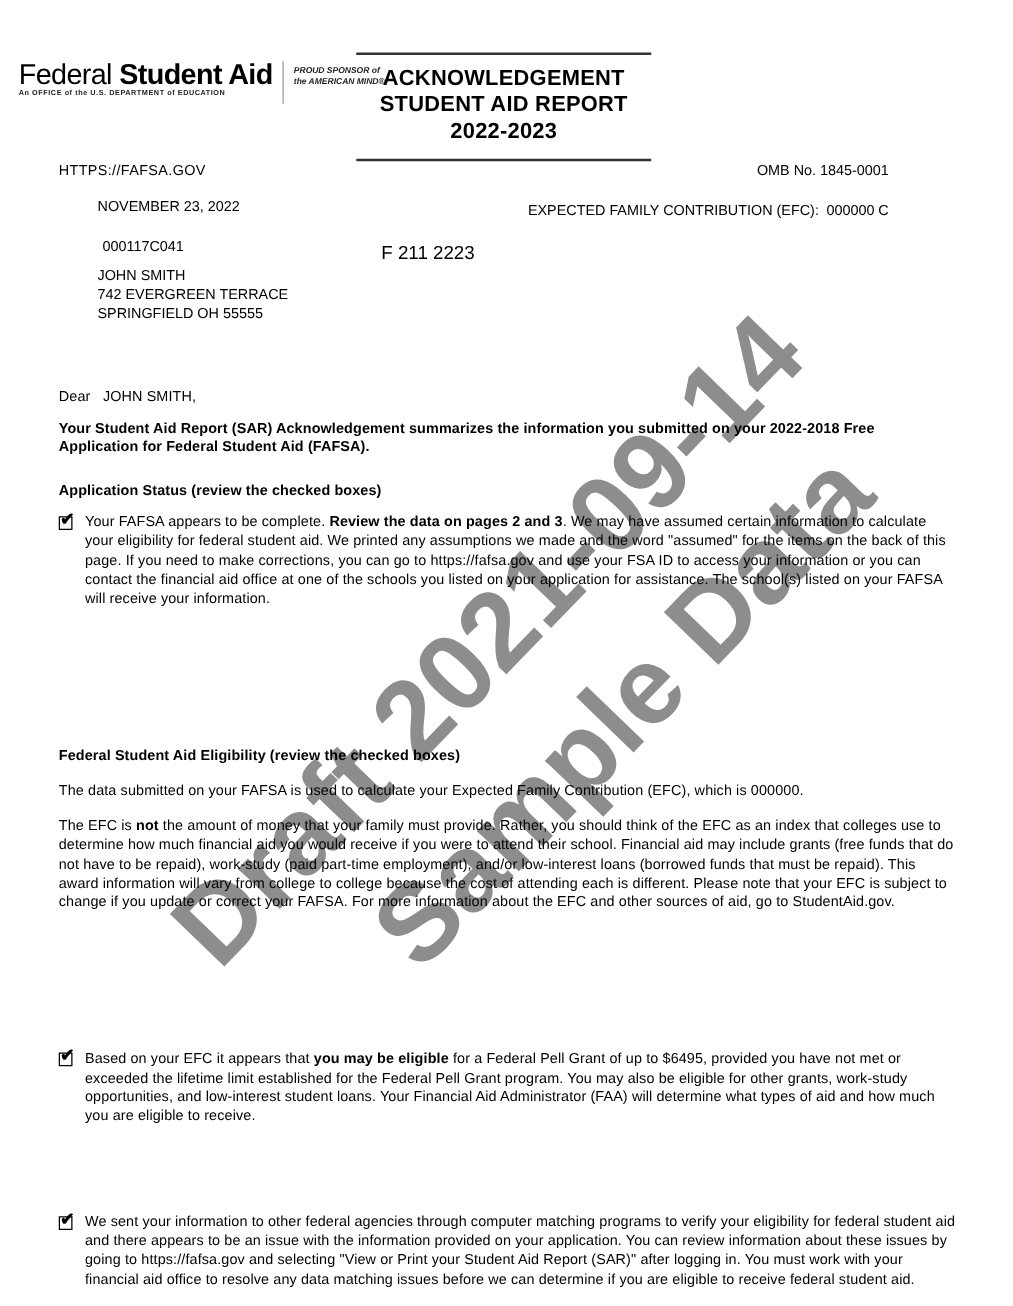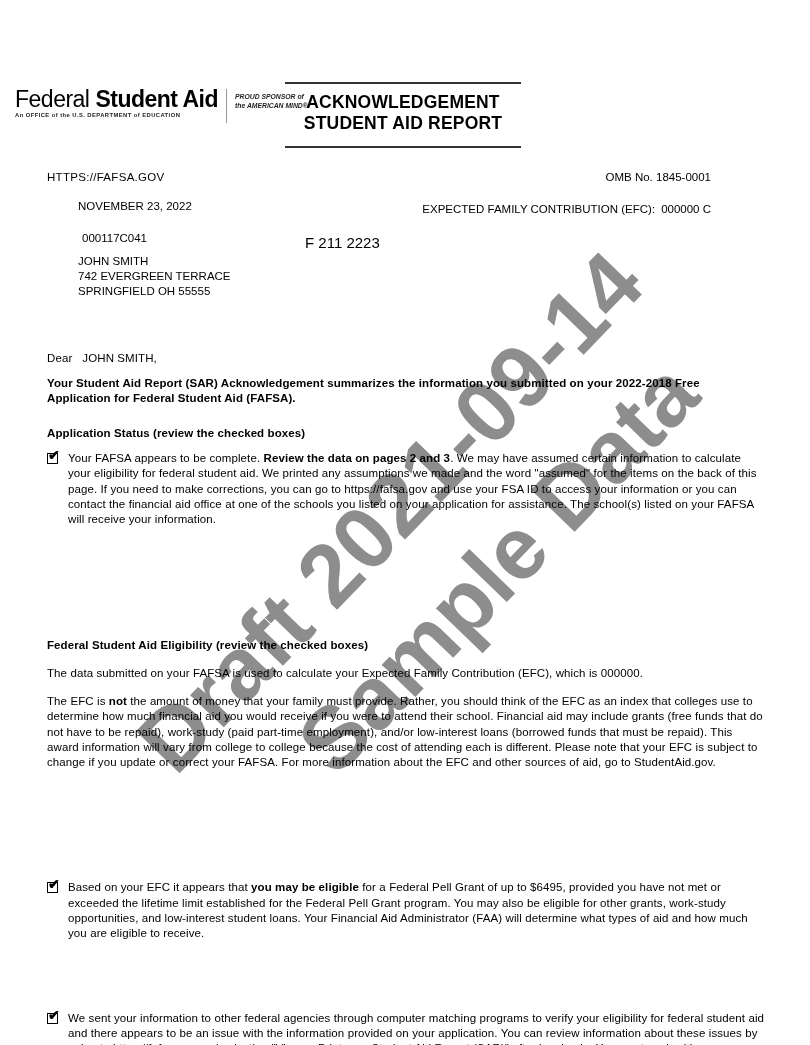--- a/index.html
+++ b/index.html
@@ -21,21 +21,21 @@
     color: #8d8d8d;
     font-weight: bold;
     font-size: 88px;
     white-space: nowrap;
     pointer-events: none;
     transform: translate(-50%, -50%) rotate(-46deg);
   }
   #wm1 { left: 390px; top: 512px; }
   #wm2 { left: 498px; top: 568px; }
 
-  .content { position: relative; z-index: 1; margin-top: 40px; }
+  .content { position: relative; z-index: 1; }
 
   
   .logo-wrap { position: absolute; left: 15px; top: 47px; display: flex; align-items: flex-start; }
   .logo-main { font-size: 23px; letter-spacing: -0.5px; line-height: 24px; }
   .logo-light { font-weight: normal; }
   .logo-bold { font-weight: bold; }
   .logo-tagline { font-size: 5.8px; letter-spacing: 0.45px; margin-top: 1px; font-weight: bold; color: #222; }
   .logo-divider { width: 1px; height: 34px; background: #999; margin: 2px 8px 0 8px; }
   .sponsor { font-size: 6.8px; font-weight: bold; line-height: 8.5px; margin-top: 6px; font-style: italic; color: #222; }
 
@@ -110,20 +110,21 @@
       <div class="logo-divider"></div>
       <div class="sponsor">
         <div>PROUD SPONSOR of</div>
         <div>the AMERICAN MIND®</div>
       </div>
     </div>
 
     <div class="title-box">
       <div class="title-line">ACKNOWLEDGEMENT</div>
       <div class="title-line">STUDENT AID REPORT</div>
+      <div class="title-line">2022-2023</div>
     </div>
 
     <div class="meta-site">HTTPS://FAFSA.GOV</div>
     <div class="meta-omb">OMB No. 1845-0001</div>
     <div class="meta-date">NOVEMBER 23, 2022</div>
 
     <div class="meta-right">
       <div><span>EXPECTED FAMILY CONTRIBUTION (EFC):</span><span class="val">000000 C</span></div>
     </div>
 

